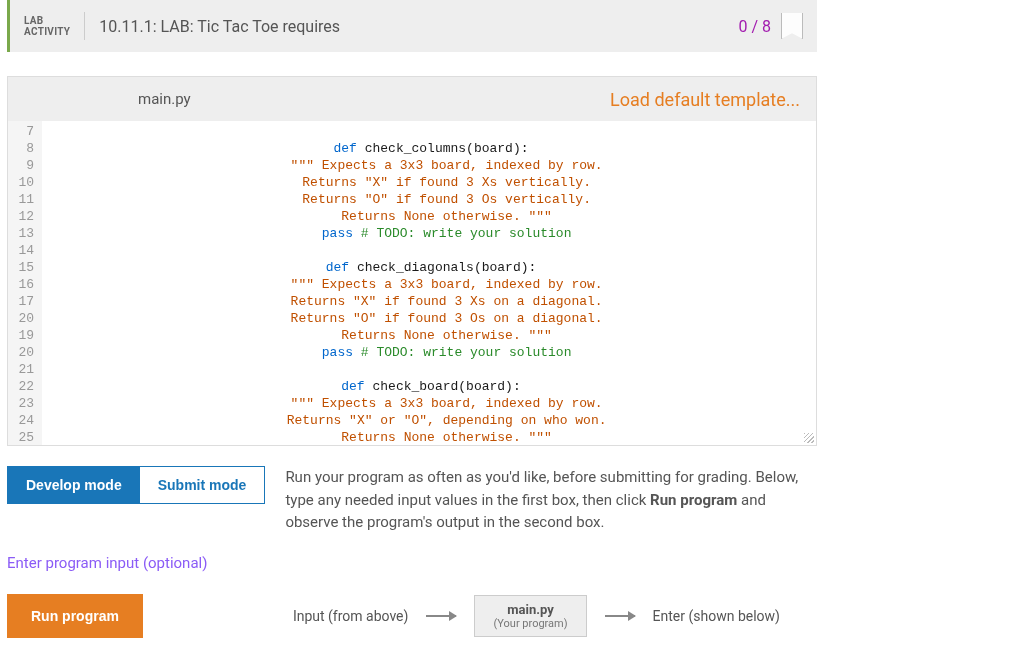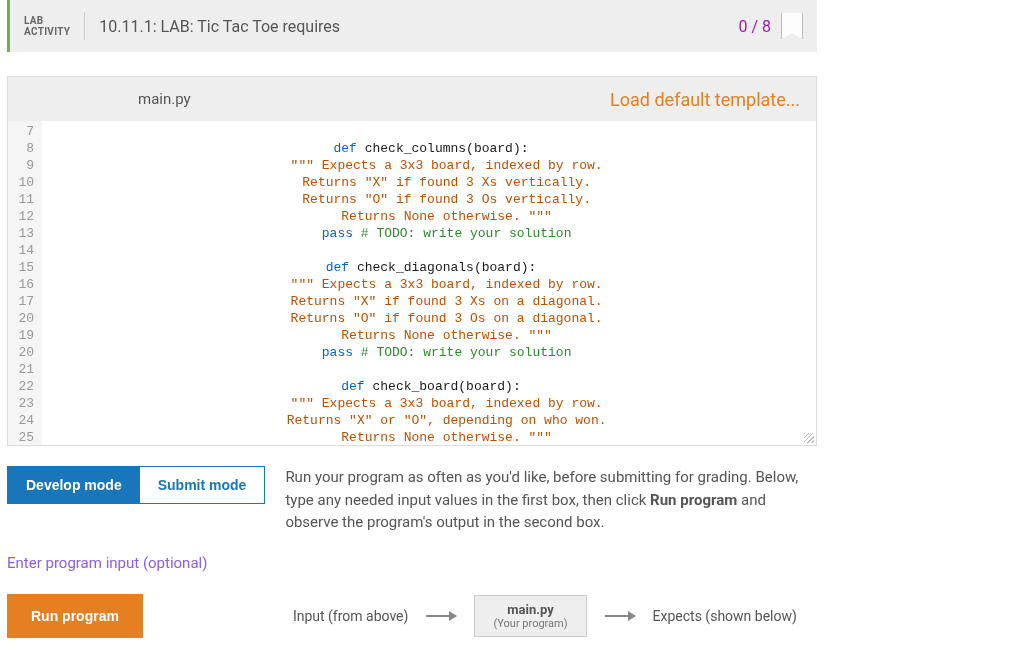--- a/index.html
+++ b/index.html
@@ -120,17 +120,17 @@
   <div class="run-row">
     <button class="run-btn">Run program</button>
     <div class="flow">
       <span class="flow-label">Input (from above)</span>
       <span class="arrow"></span>
       <div class="prog-box">
         <div class="pn">main.py</div>
         <div class="ps">(Your program)</div>
       </div>
       <span class="arrow"></span>
-      <span class="flow-label">Expects (shown below)</span>
+      <span class="flow-label">Enter (shown below)</span>
     </div>
   </div>
 
 </div>
 
 </body></html>

